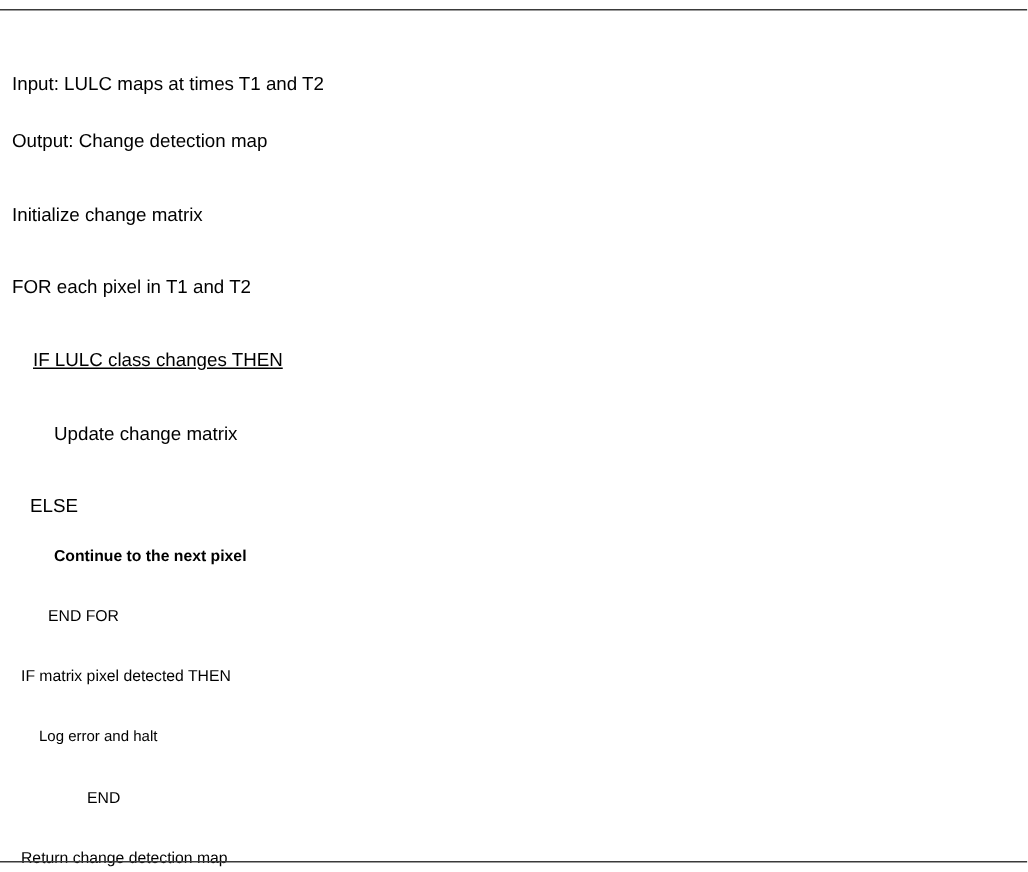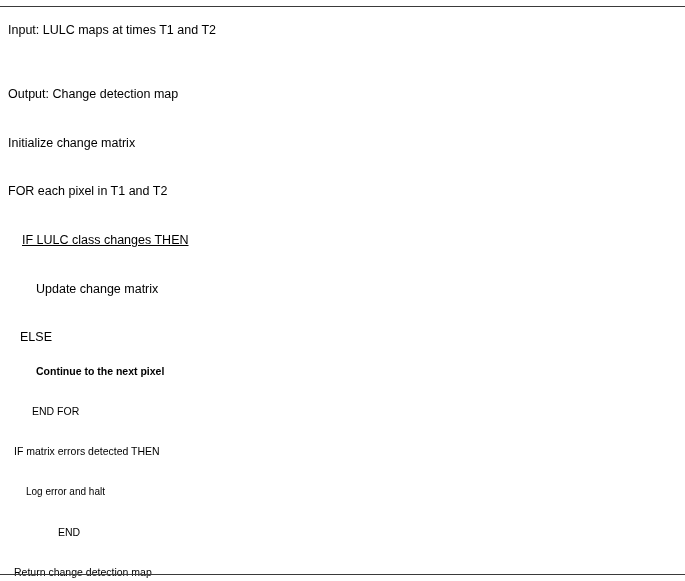--- a/index.html
+++ b/index.html
@@ -41,29 +41,29 @@
     line-height: 1.2;
   }
 </style>
 </head>
 <body>
 
 <div class="page">
   <div class="rule rule-top"></div>
 
   <div class="pseudocode">
-    <div class="line" style="left: 8px; top: 16px; font-size: 12.5px;">Input: LULC maps at times T1 and T2</div>
+    <div class="line" style="left: 8px; top: 42px; font-size: 12.5px;">Input: LULC maps at times T1 and T2</div>
     <div class="line" style="left: 8px; top: 80px; font-size: 12.5px;">Output: Change detection map</div>
     <div class="line" style="left: 8px; top: 129px; font-size: 12.5px;">Initialize change matrix</div>
     <div class="line" style="left: 8px; top: 177px; font-size: 12.5px;">FOR each pixel in T1 and T2</div>
     <div class="line" style="left: 22px; top: 226px; font-size: 12.5px; text-decoration: underline;">IF LULC class changes THEN</div>
     <div class="line" style="left: 36px; top: 275px; font-size: 12.5px;">Update change matrix</div>
     <div class="line" style="left: 20px; top: 323px; font-size: 12.5px;">ELSE</div>
     <div class="line" style="left: 36px; top: 358px; font-size: 10.5px; font-weight: bold;">Continue to the next pixel</div>
     <div class="line" style="left: 32px; top: 398px; font-size: 10.5px;">END FOR</div>
-    <div class="line" style="left: 14px; top: 438px; font-size: 10.5px;">IF matrix errors detected THEN</div>
+    <div class="line" style="left: 14px; top: 438px; font-size: 10.5px;">IF matrix pixel detected THEN</div>
     <div class="line" style="left: 26px; top: 479px; font-size: 10px;">Log error and halt</div>
     <div class="line" style="left: 14px; top: 519px; font-size: 10.5px; padding-left: 44px;">END</div>
     <div class="line" style="left: 14px; top: 559px; font-size: 10.5px;">Return change detection map</div>
   </div>
 
   <div class="rule rule-bottom"></div>
 </div>
 
 </body></html>

